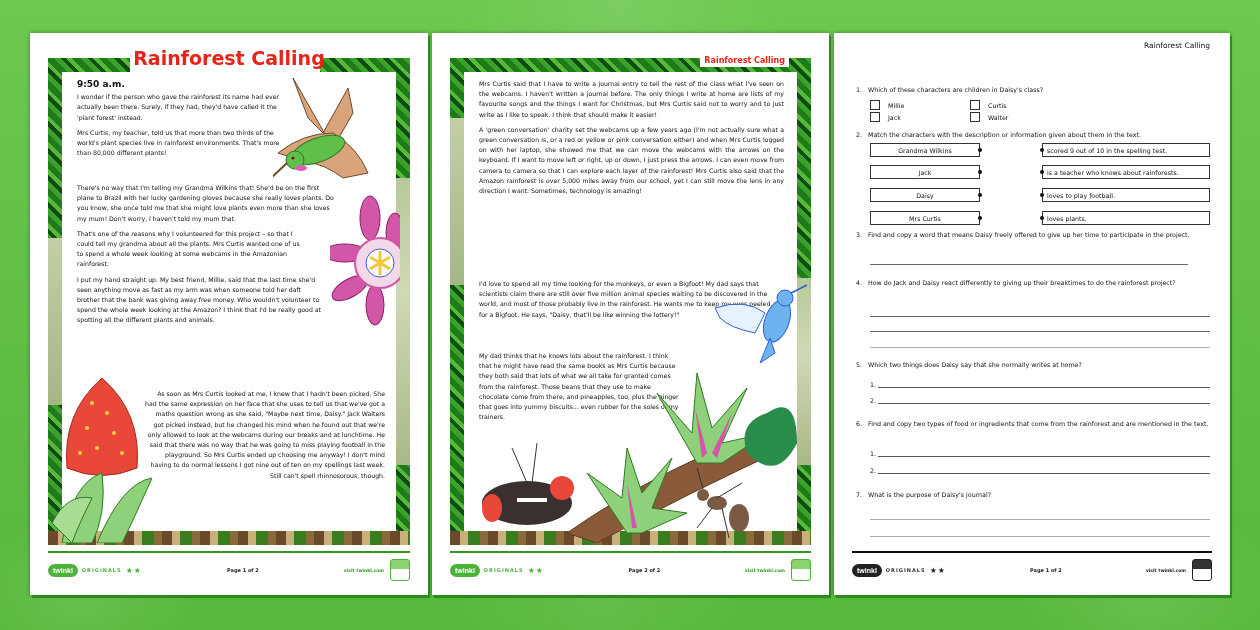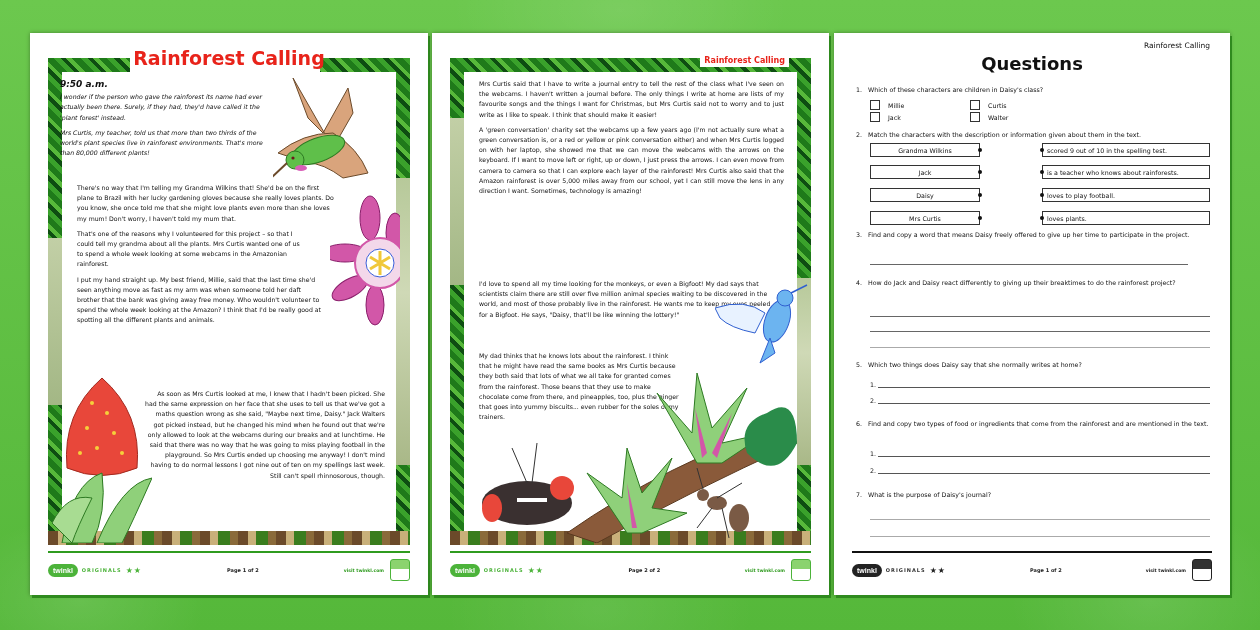--- a/index.html
+++ b/index.html
@@ -142,21 +142,21 @@
 
 <div class="page" id="page1">
   <div class="frame">
     <div class="side-light"></div>
     <div class="side-light left"></div>
     <div class="inner"></div>
   </div>
   <div class="title-bg"></div>
   <div class="story-title">Rainforest Calling</div>
 
-  <div class="p-text" style="left:30px; top:46px; width:205px;font-style:italic;">
+  <div class="p-text" style="left:47px; top:46px; width:205px;">
     <div class="time-heading">9:50 a.m.</div>
     <p>I wonder if the person who gave the rainforest its name had ever actually been there. Surely, if they had, they'd have called it the 'plant forest' instead.</p>
     <p>Mrs Curtis, my teacher, told us that more than two thirds of the world's plant species live in rainforest environments. That's more than 80,000 different plants!</p>
   </div>
   <div class="p-text" style="left:47px; top:150px; width:260px;">
     <p>There's no way that I'm telling my Grandma Wilkins that! She'd be on the first plane to Brazil with her lucky gardening gloves because she really loves plants. Do you know, she once told me that she might love plants even more than she loves my mum! Don't worry, I haven't told my mum that.</p>
     <p style="width:225px;">That's one of the reasons why I volunteered for this project – so that I could tell my grandma about all the plants. Mrs Curtis wanted one of us to spend a whole week looking at some webcams in the Amazonian rainforest.</p>
     <p style="width:245px;">I put my hand straight up. My best friend, Millie, said that the last time she'd seen anything move as fast as my arm was when someone told her daft brother that the bank was giving away free money. Who wouldn't volunteer to spend the whole week looking at the Amazon? I think that I'd be really good at spotting all the different plants and animals.</p>
   </div>
   <div class="p-text" style="left:115px; top:356px; width:240px; text-align:right;">
@@ -285,21 +285,20 @@
     <span class="page-num">Page 2 of 2</span>
     <div class="visit">
       <span>visit twinkl.com</span>
       <span class="quality-badge"></span>
     </div>
   </div>
 </div>
 
 <div class="page" id="page3">
   <div class="q-header">Rainforest Calling</div>
-  <div class="q-title">Questions</div>
 
   <div class="q" style="top:52px;">
     <span class="num">1.</span><span>Which of these characters are children in Daisy's class?</span>
   </div>
   <div class="checks">
     <div class="check-row">
       <div class="check-cell">
           <span class="box"></span>
           <span>Millie</span>
         </div>

